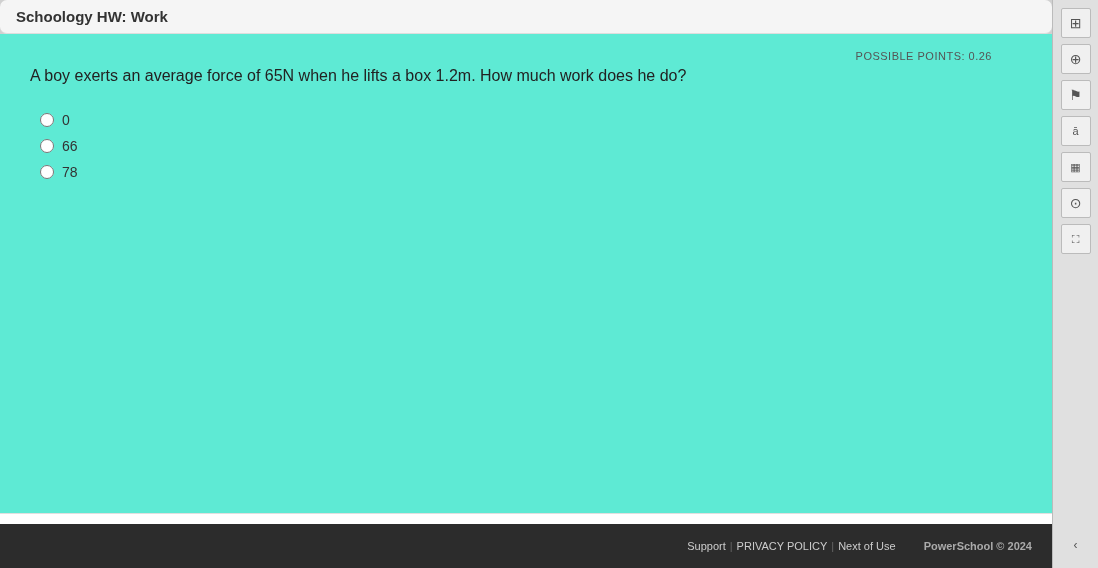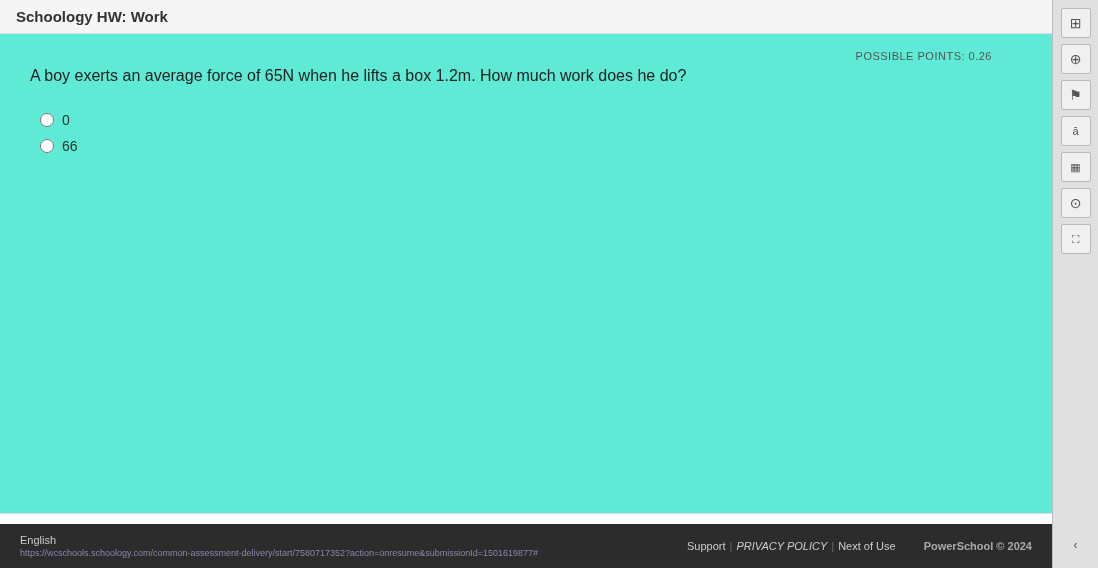--- a/index.html
+++ b/index.html
@@ -214,20 +214,21 @@
       font-weight: bold;
     }
 
     .title-bar {
       font-size: 15px;
       font-weight: bold;
       color: #333;
       padding: 8px 16px;
       background: #f5f5f5;
       border-bottom: 1px solid #ddd;
+      border-radius: 7px;
     }
   </style>
 </head>
 <body>
 
 <div class="main-container">
   <div class="content-area">
 
     <div class="title-bar">
       <span>Schoology HW: Work</span>
@@ -239,20 +240,24 @@
       <div class="question-text">A boy exerts an average force of 65N when he lifts a box 1.2m. How much work does he do?</div>
 
       <div class="answer-options">
         <label class="answer-option">
           <input type="radio" name="answer" value="0" style="">
           <span>0</span>
         </label>
         <label class="answer-option">
           <input type="radio" name="answer" value="66" style="">
           <span>66</span>
+        </label>
+        <label class="answer-option">
+          <input type="radio" name="answer" value="78" style="">
+          <span>78</span>
         </label>
       </div>
     </div>
 
     <div class="pagination-bar">
       <button class="page-btn arrow">◄</button>
       <button class="page-btn">9</button>
       <button class="page-btn">10</button>
       <button class="page-btn">11</button>
       <button class="page-btn">12</button>
@@ -262,28 +267,24 @@
       <button class="page-btn">16</button>
       <button class="page-btn">17</button>
       <button class="page-btn">18</button>
       <button class="next-btn">
         <span>Next</span>
         <span>►</span>
       </button>
     </div>
 
     <div class="footer">
-      <div class="footer-left">
-        <span class="lang">English</span>
-        <span class="url">https://wcschools.schoology.com/common-assessment-delivery/start/7580717352?action=onresume&amp;submissionId=1501619877#</span>
-      </div>
       <div class="footer-center">
         <span style="cursor:pointer;">Support</span>
         <span class="footer-separator">|</span>
-        <span style="cursor:pointer;font-style:italic;">PRIVACY POLICY</span>
+        <span style="cursor:pointer;">PRIVACY POLICY</span>
         <span class="footer-separator">|</span>
         <span style="cursor:pointer;">Next of Use</span>
       </div>
       <div class="footer-right">PowerSchool © 2024</div>
     </div>
   </div>
 
   <div class="sidebar-right">
     <div class="sidebar-icon">⊞</div>
     <div class="sidebar-icon">⊕</div>

